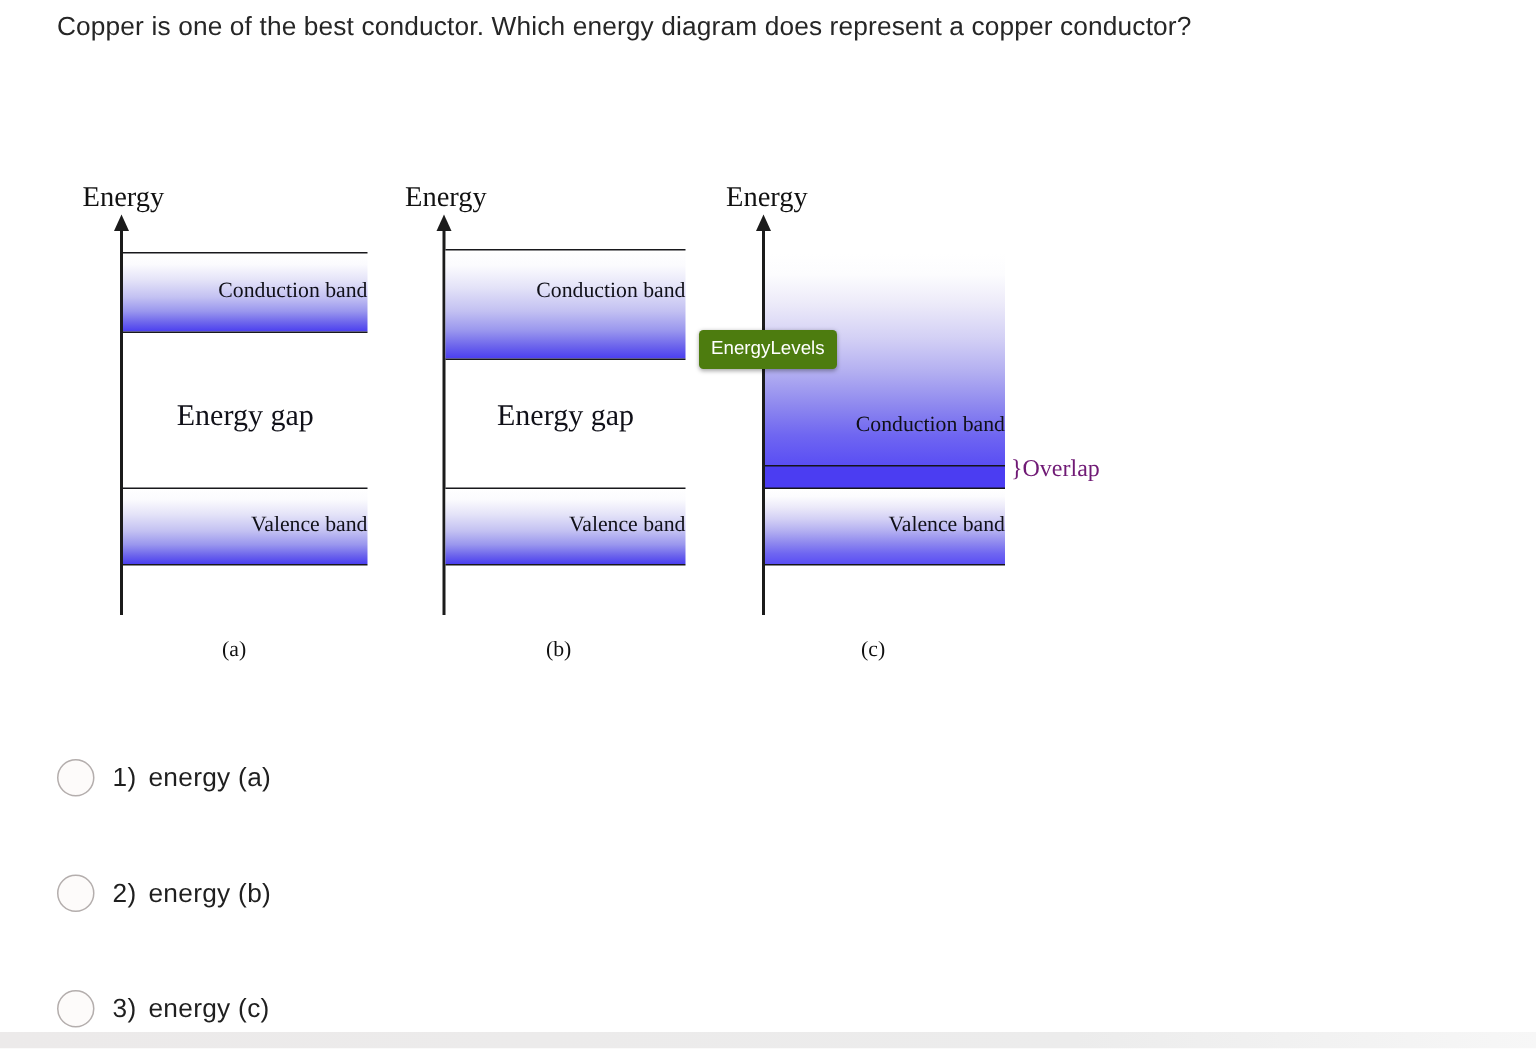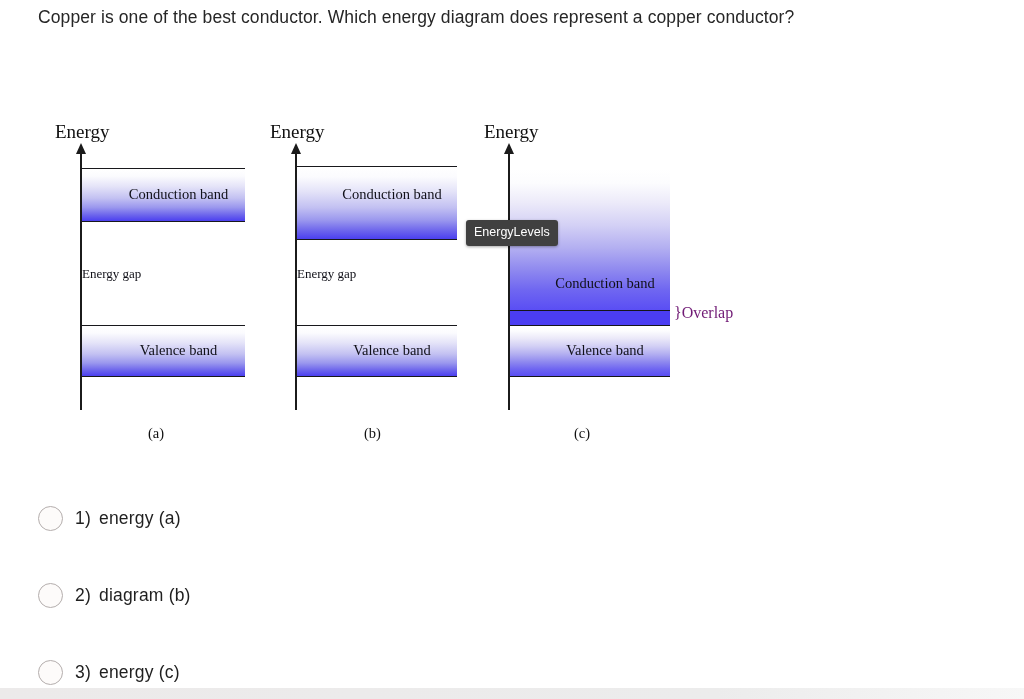--- a/index.html
+++ b/index.html
@@ -78,33 +78,32 @@
   .band {
     position: absolute;
     background: linear-gradient(to bottom, #ffffff 0%, #fbfbfe 14%, #e4e3f8 34%, #c3c1f2 56%, #9a97ee 74%, #6b63ec 89%, #4b3ff0 100%);
     border-top: 1.6px solid #18181c;
     border-bottom: 1.6px solid #18181c;
     box-sizing: border-box;
   }
   .band-text {
     position: absolute;
     width: 100%;
-    text-align: center;
+    text-align: right;
     font-family: "Liberation Serif", serif;
     font-size: 14.5px;
     color: #101018;
     white-space: nowrap;
-    padding-left: 15px;
   }
   .gap-text {
     position: absolute;
     font-family: "Liberation Serif", serif;
-    font-size: 13px;
+    font-size: 20px;
     color: #101018;
-    text-align: left;
+    text-align: center;
     white-space: nowrap;
   }
 
   
   .band-tall {
     position: absolute;
     background: linear-gradient(to bottom, #ffffff 0%, #fcfcfe 10%, #eceaf9 24%, #d3d0f5 40%, #b3aff1 56%, #8e88ef 72%, #6f66f1 86%, #5a4ef4 100%);
     box-sizing: border-box;
   }
   .overlap-strip {
@@ -118,21 +117,21 @@
     position: absolute;
     font-family: Liberation Serif, serif;
     font-size: 16px;
     color: #701a75;
     white-space: nowrap;
   }
 
   
   .tooltip {
     position: absolute;
-    background: #404040;
+    background: #4d7c0f;
     color: #ffffff;
     font-family: "Liberation Sans", sans-serif;
     font-size: 12.5px;
     line-height: 1;
     padding: 6px 8px 7px 8px;
     border-radius: 3px;
     white-space: nowrap;
     box-shadow: 0 1px 3px rgba(0,0,0,0.35);
     z-index: 50;
   }
@@ -245,21 +244,21 @@
 
   <div class="option-row">
     <div class="radio"></div>
     <span class="option-label option-num">1)</span>
     <span class="option-label">energy (a)</span>
   </div>
 
   <div class="option-row">
     <div class="radio"></div>
     <span class="option-label option-num">2)</span>
-    <span class="option-label">diagram (b)</span>
+    <span class="option-label">energy (b)</span>
   </div>
 
   <div class="option-row">
     <div class="radio"></div>
     <span class="option-label option-num">3)</span>
     <span class="option-label">energy (c)</span>
   </div>
 
 </div>
 

